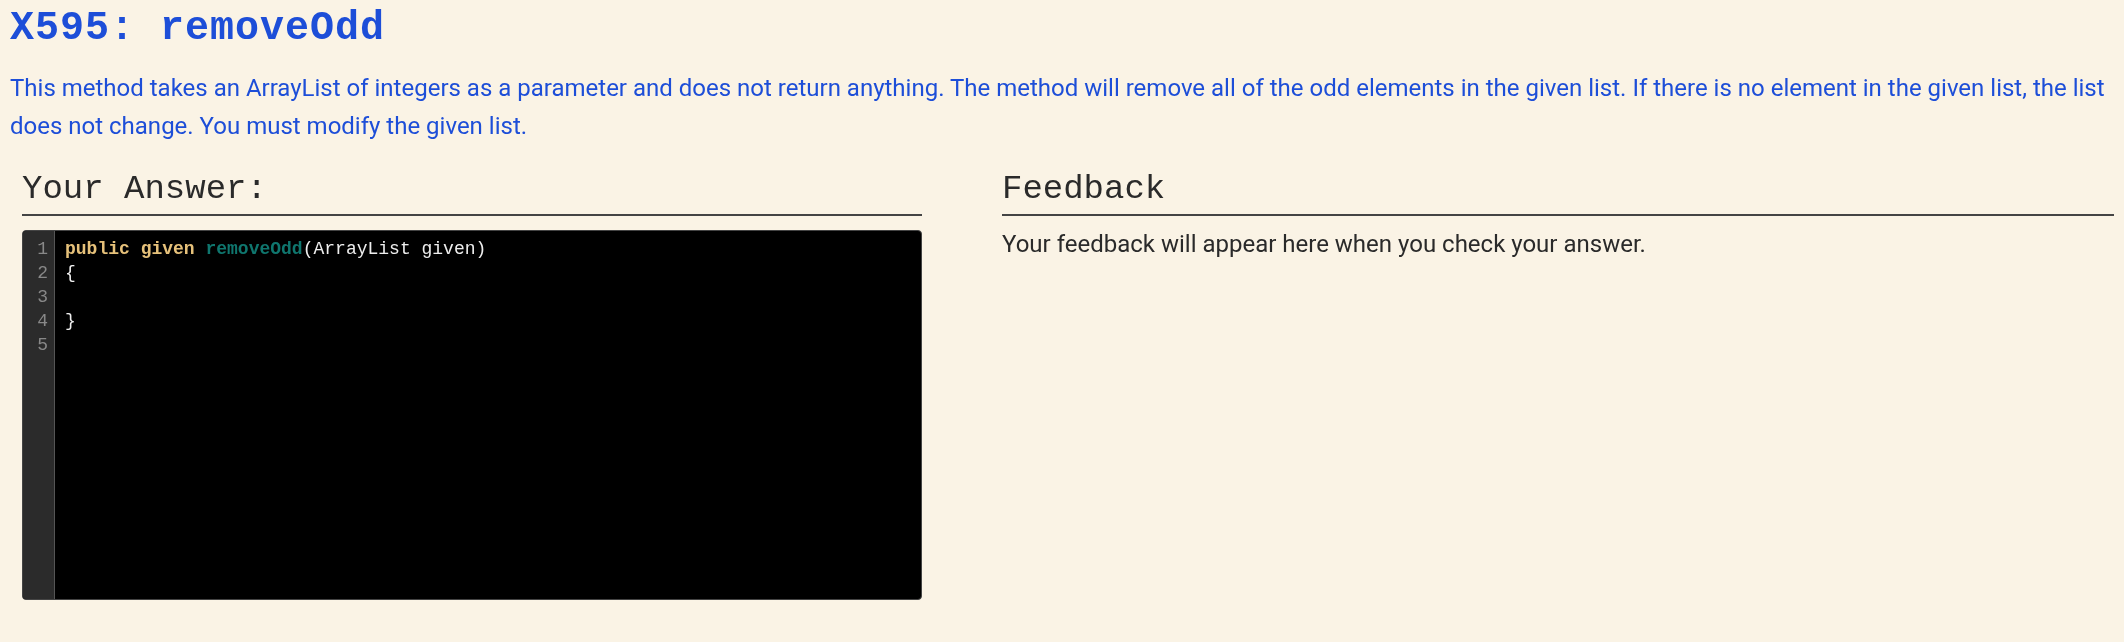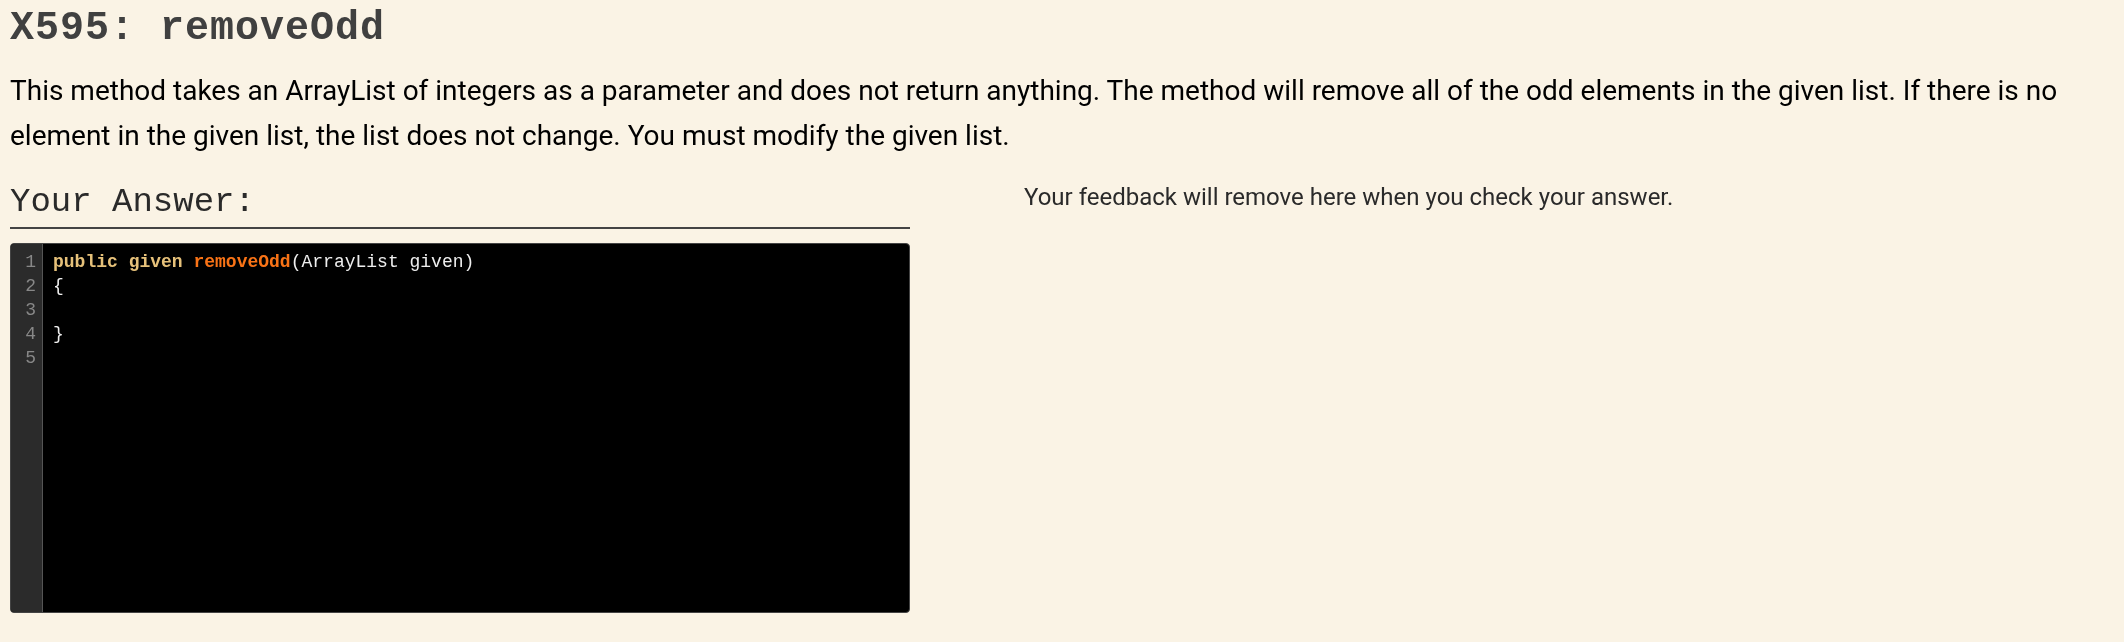--- a/index.html
+++ b/index.html
@@ -7,34 +7,35 @@
     background: #faf3e5;
     font-family: -apple-system, BlinkMacSystemFont, "Segoe UI", Roboto, sans-serif;
     color: #2a2a2a;
     padding: 6px 10px;
     width: 2124px;
   }
   .problem-title {
     font-family: "Courier New", Courier, monospace;
     font-size: 40px;
     font-weight: bold;
-    color: #404040;
+    color: #1d4ed8;
     letter-spacing: 1px;
     margin-bottom: 18px;
   }
   .problem-description {
-    font-size: 28px;
-    color: #000000;
+    font-size: 24px;
+    color: #1d4ed8;
     line-height: 1.6;
     margin-bottom: 24px;
     max-width: 2100px;
   }
   .columns {
     display: flex;
-    gap: 114px;
+    gap: 80px;
+    margin-left: 12px;
   }
   .left-col {
     flex: 0 0 900px;
   }
   .right-col {
     flex: 1;
   }
   .section-heading {
     font-family: "Courier New", Courier, monospace;
     font-size: 34px;
@@ -71,21 +72,21 @@
   .code-area {
     flex: 1;
     padding: 6px 10px;
     font-family: "Courier New", Courier, monospace;
     font-size: 18px;
     color: #fff;
     line-height: 24px;
     white-space: pre;
   }
   .kw { color: #e6c17a; font-weight: bold; text-align: right; }
-  .fn { color: #f97316; font-weight: bold; }
+  .fn { color: #0f766e; font-weight: bold; }
   .plain { color: #eee; }
 </style>
 </head>
 <body>
 
 <h1 class="problem-title">X595: removeOdd</h1>
 
 <p class="problem-description">This method takes an ArrayList of integers as a parameter and does not return anything. The method will remove all of the odd elements in the given list. If there is no element in the given list, the list does not change. You must modify the given list.</p>
 
 <div class="columns">
@@ -98,16 +99,17 @@
           <div>2</div>
           <div>3</div>
           <div>4</div>
           <div>5</div>
         </div>
       <div class="code-area" id="code"><div><span class="kw">public</span><span class="plain"> </span><span class="kw">given</span><span class="plain"> </span><span class="fn">removeOdd</span><span class="plain">(ArrayList given)</span></div><div><span class="plain">{</span></div><div>&nbsp;</div><div><span class="plain">}</span></div><div>&nbsp;</div></div>
     </div>
   </div>
 
   <div class="right-col">
-    <p class="feedback-text">Your feedback will remove here when you check your answer.</p>
+    <h2 class="section-heading">Feedback</h2>
+    <p class="feedback-text">Your feedback will appear here when you check your answer.</p>
   </div>
 
 </div>
 
 </body></html>

